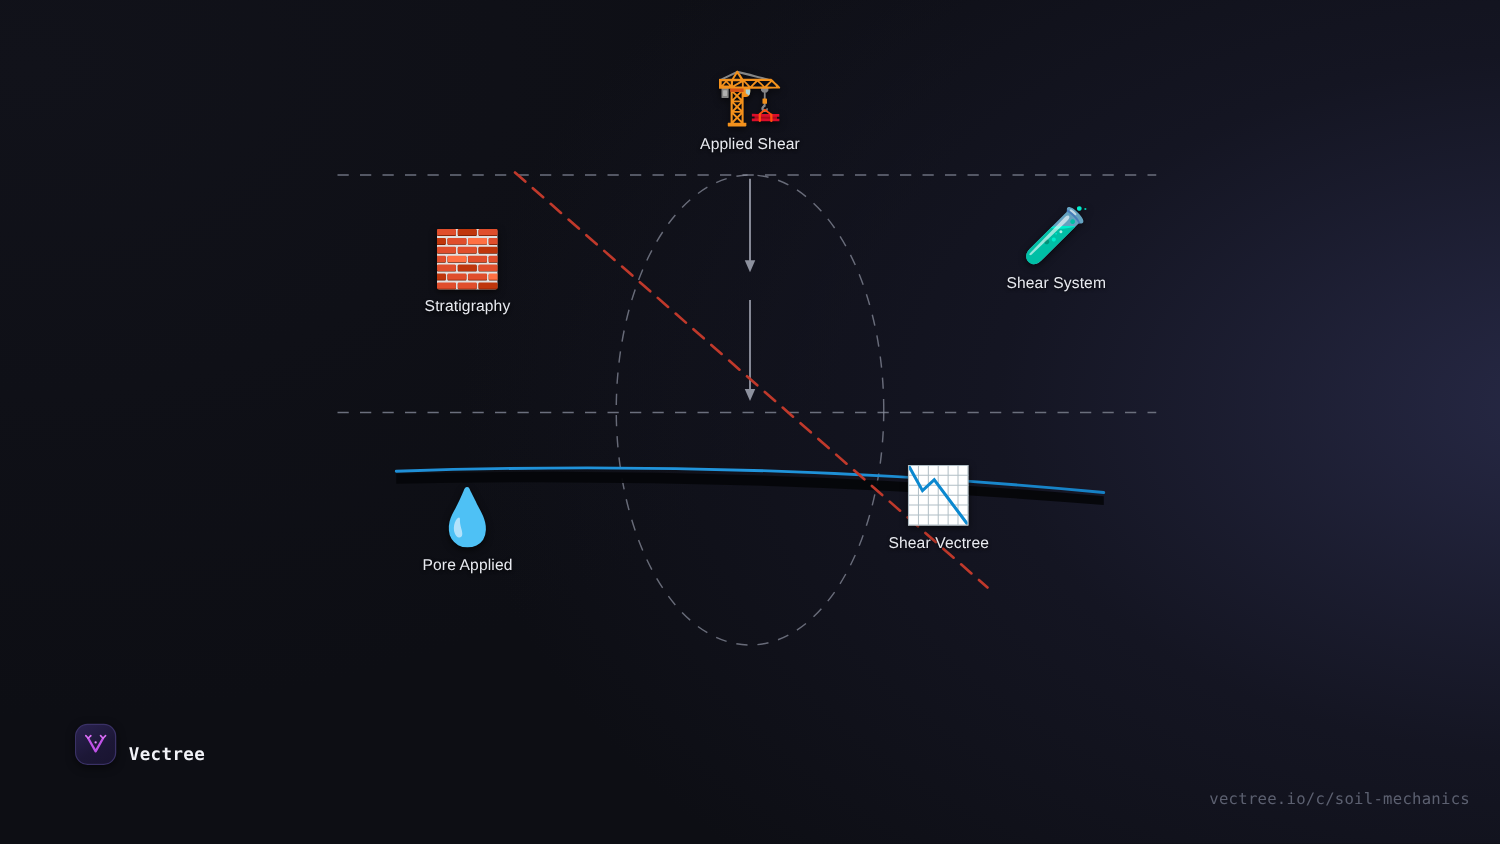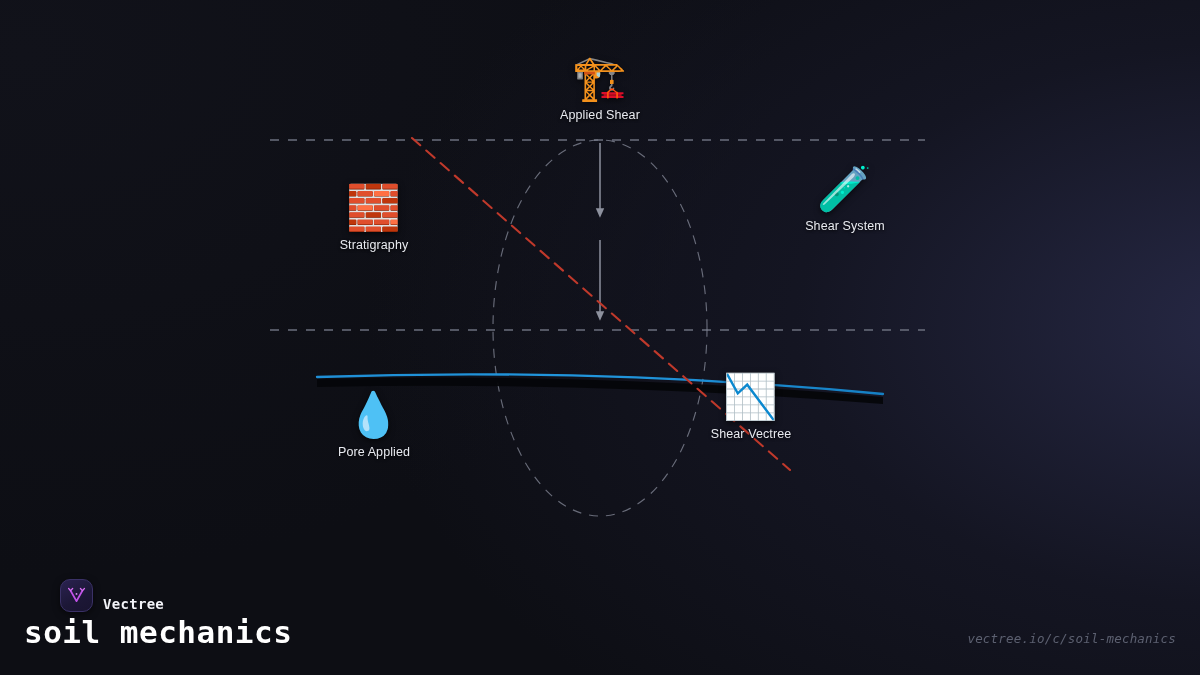--- a/index.html
+++ b/index.html
@@ -68,21 +68,21 @@
   }
   #page-title {
     position:absolute; left:24px; top:49px;
     font-family:"DejaVu Sans Mono", monospace;
     font-size:31px; font-weight:bold; color:#ffffff;
     letter-spacing:.5px; white-space:nowrap;
   }
   #footer-url {
     position:absolute; right:24px; bottom:29px;
     font-family:"DejaVu Sans Mono", monospace;
-    font-size:12.5px; color:#5c6070; letter-spacing:.2px;font-style:italic;
+    font-size:12.5px; color:#5c6070; letter-spacing:.2px;
   }
 </style>
 </head>
 <body>
 
 <div id="stage">
 
   <svg id="diagram-svg" viewBox="0 0 1200 675" xmlns="http://www.w3.org/2000/svg">
     <defs>
       <marker id="arrowhead-gray" markerWidth="7" markerHeight="7" refX="3.2" refY="3.2" orient="auto">
@@ -144,17 +144,16 @@
           <path d="M5.2 6.4 L3.0 4.0" fill="none" stroke="#d96ef5" stroke-width="1.5" stroke-linecap="round"></path>
           <path d="M5.2 6.4 L7.6 4.0" fill="none" stroke="#d96ef5" stroke-width="1.5" stroke-linecap="round"></path>
           <path d="M18.8 6.4 L16.5 4.0" fill="none" stroke="#d96ef5" stroke-width="1.5" stroke-linecap="round"></path>
           <path d="M18.8 6.4 L21.1 4.0" fill="none" stroke="#d96ef5" stroke-width="1.5" stroke-linecap="round"></path>
           <circle cx="12" cy="10.2" r="1.05" fill="#e68cff"></circle>
         </svg>
       </div>
       <div id="brand-name">Vectree</div>
     </div>
 
-    <div id="page-title">soil mechanics</div>
     <div id="footer-url">vectree.io/c/soil-mechanics</div>
   </div>
 
 </div>
 
 </body></html>

